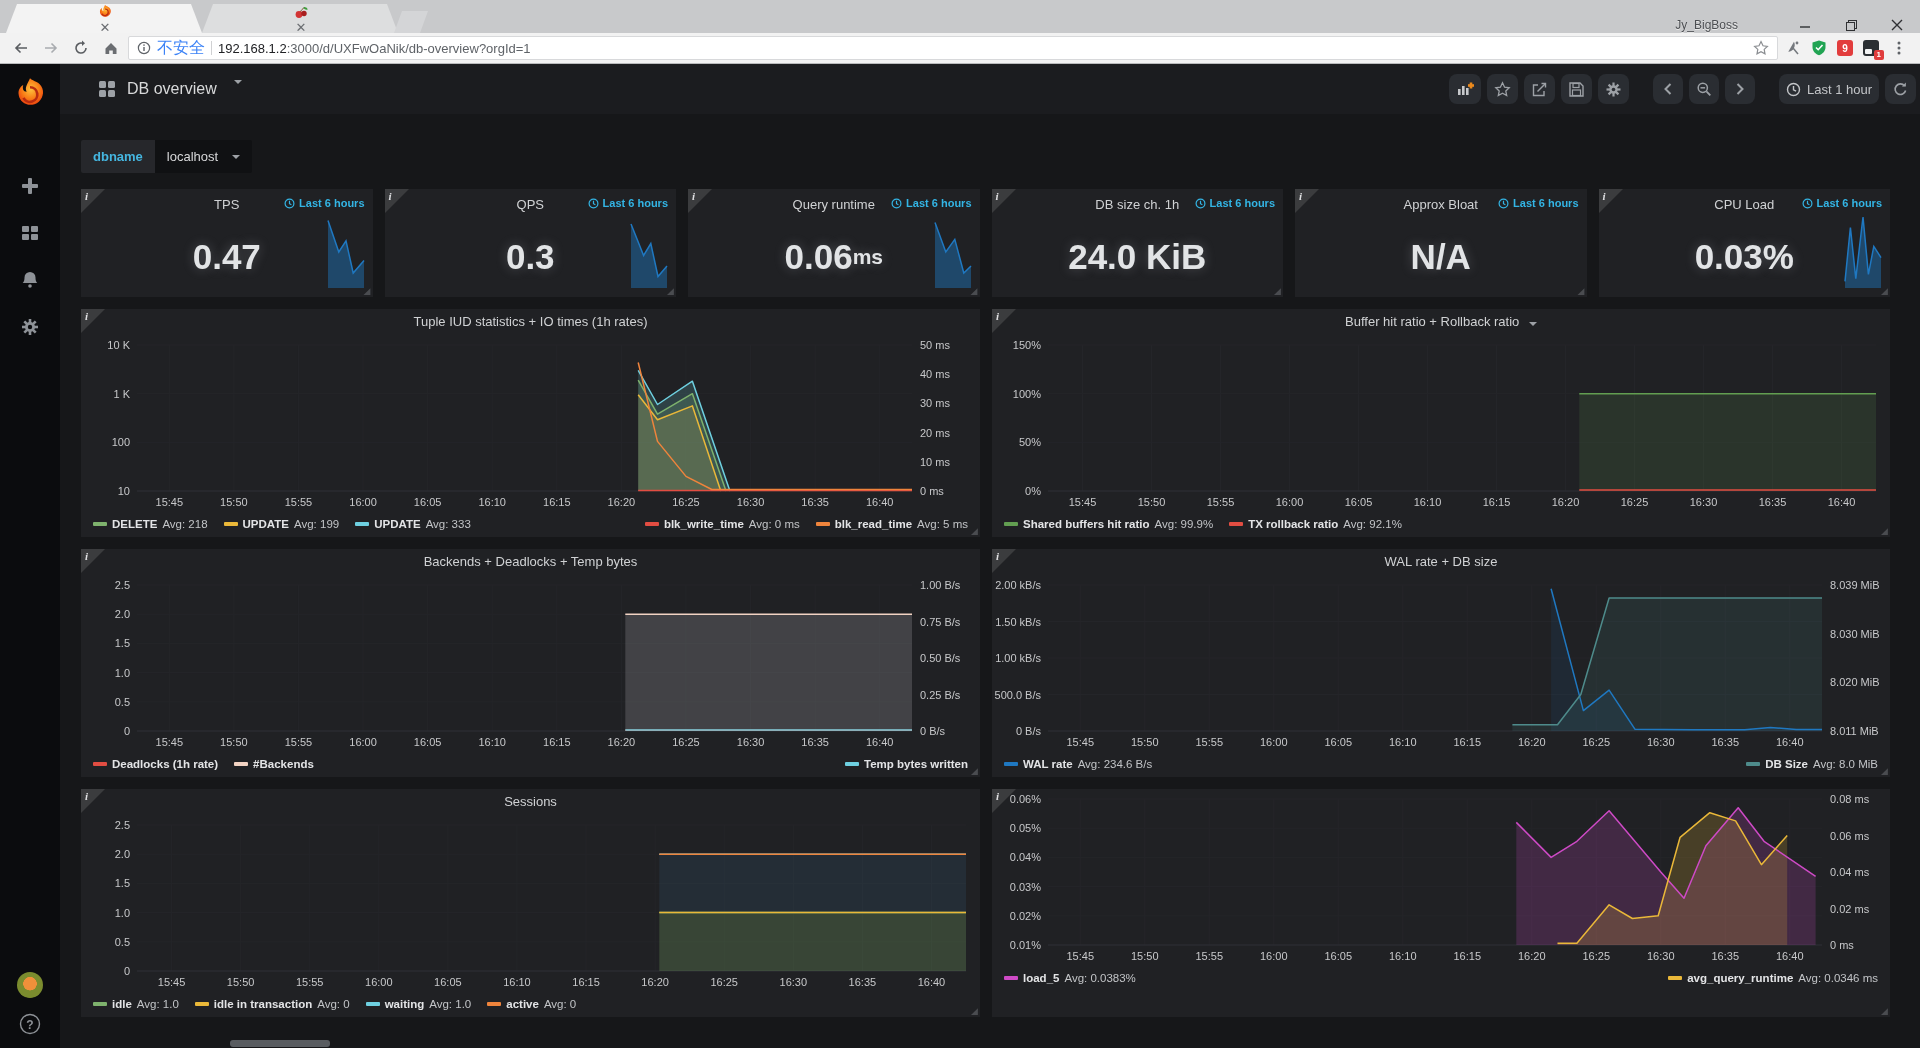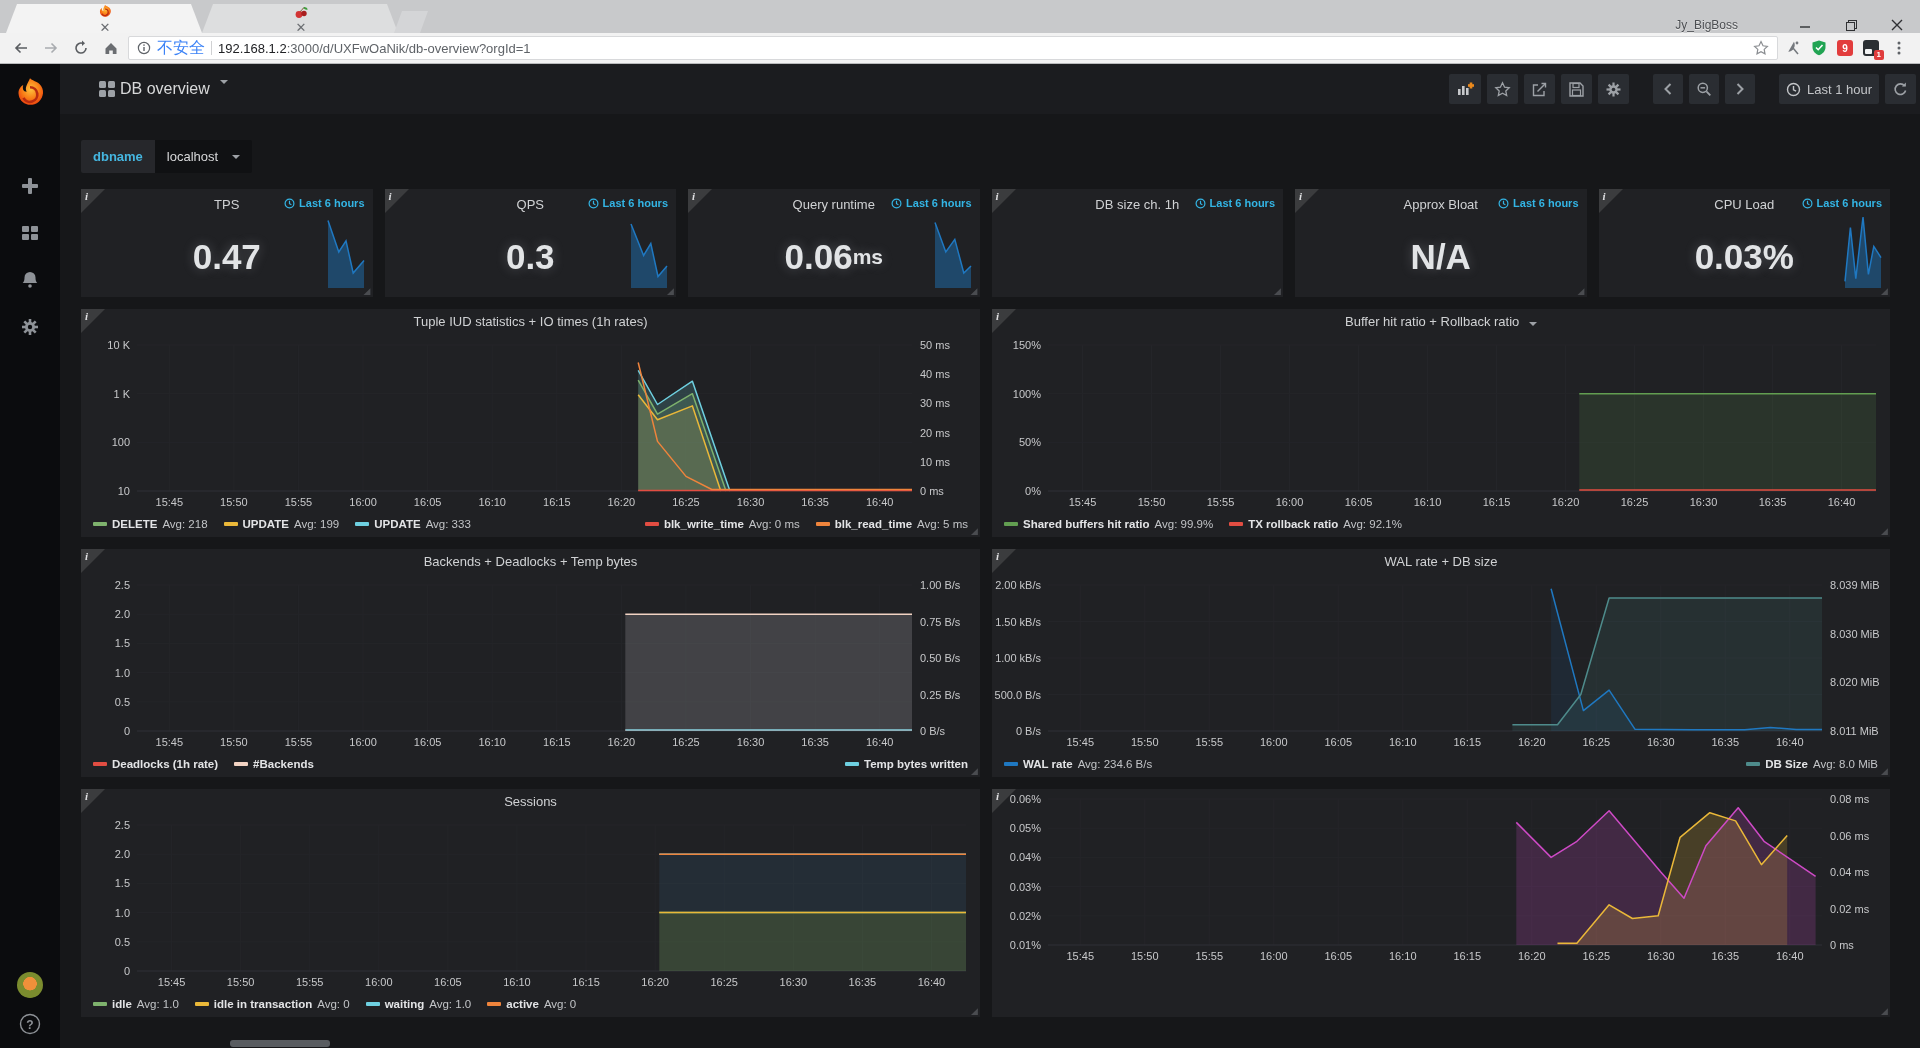--- a/index.html
+++ b/index.html
@@ -33,24 +33,24 @@
 
 .app{display:flex;height:984px}
 .sidemenu{width:60px;background:#0b0c0e;display:flex;flex-direction:column;align-items:center;padding:12px 0;flex:0 0 60px}
 .sm-logo{width:36px;height:36px}
 .sm-icons{margin-top:62px;display:flex;flex-direction:column;gap:23px;align-items:center}
 .sm-btn{width:24px;height:24px;display:flex;align-items:center;justify-content:center}
 .sm-bottom{margin-top:auto;display:flex;flex-direction:column;gap:14px;align-items:center}
 .avatar{width:26px;height:26px;border-radius:50%;background:radial-gradient(circle at 50% 45%,#f0903a 0 34%,#7b8c2e 36% 72%,#55621f 74%)}
 .main{flex:1;display:flex;flex-direction:column;background:#161719}
 .gnav{height:50px;display:flex;align-items:center;padding:0 14px 0 38px;background:#1b1c1f}
-.gnav-title{display:flex;align-items:flex-start;gap:4px;color:#d8d9da;font-size:16px}
+.gnav-title{display:flex;align-items:flex-start;gap:11px;color:#d8d9da;font-size:16px}
 .caret{width:0;height:0;border-left:4px solid transparent;border-right:4px solid transparent;border-top:4px solid #9da1a6;display:inline-block;margin-left:6px}
 .gnav-right{margin-left:auto;display:flex;align-items:center;gap:6px}
-.tb-btn{min-width:30px;height:30px;background:#2a2d32;border-radius:2px;display:flex;align-items:center;justify-content:center;padding:0 7px}
+.tb-btn{min-width:30px;height:30px;background:#2a2d32;border-radius:8px;display:flex;align-items:center;justify-content:center;padding:0 7px}
 .tb-gap{width:12px}
 .tb-time{display:flex;align-items:center;gap:6px;color:#c3c5c8;font-size:13px}
 .dash{flex:1;padding:0 40px 0 21px;position:relative}
 .submenu{padding:26px 0 16px 0;display:flex}
 .var{display:flex;height:33px;border-radius:2px;overflow:hidden}
 .var-label{background:#26272b;color:#45b6e0;font-size:13px;font-weight:bold;display:flex;align-items:center;padding:0 12px}
 .var-value{background:#101113;color:#d8d9da;font-size:13px;display:flex;align-items:center;padding:0 12px;gap:8px}
 
 .stats-row{display:grid;grid-template-columns:repeat(6,1fr);gap:12px;margin-bottom:12px}
 .chart-grid{display:grid;grid-template-columns:1fr 1fr;gap:12px}
@@ -413,20 +413,21 @@
             </div>
             <div class="panel stat">
               <div class="icorner">
                 <span>i</span>
               </div>
               <div class="stat-title">DB size ch. 1h</div>
               <div class="timeinfo"><svg width="11" height="11">
                   <circle cx="5.5" cy="5.5" r="4.4" fill="none" stroke="#33b5e5" stroke-width="1.2"></circle>
                   <path d="M5.5 2.8v2.9l1.9 1" fill="none" stroke="#33b5e5" stroke-width="1.2"></path>
                 </svg>Last 6 hours</div>
+              <div class="stat-value">24.0 KiB</div>
               <div class="rz">◢</div>
             </div>
             <div class="panel stat">
               <div class="icorner">
                 <span>i</span>
               </div>
               <div class="stat-title">Approx Bloat</div>
               <div class="timeinfo"><svg width="11" height="11">
                   <circle cx="5.5" cy="5.5" r="4.4" fill="none" stroke="#33b5e5" stroke-width="1.2"></circle>
                   <path d="M5.5 2.8v2.9l1.9 1" fill="none" stroke="#33b5e5" stroke-width="1.2"></path>
@@ -868,20 +869,36 @@
                   <text x="838" y="123.5" fill="#c7c8ca" font-size="11">0.02 ms</text>
                   <text x="838" y="87" fill="#c7c8ca" font-size="11">0.04 ms</text>
                   <text x="838" y="50.5" fill="#c7c8ca" font-size="11">0.06 ms</text>
                   <text x="838" y="14" fill="#c7c8ca" font-size="11">0.08 ms</text>
                   <path d="M524.3,156.0 L524.3,33.4 L559.1,68.4 L584.9,52.3 L617.1,21.7 L668.8,83.0 L692.0,109.3 L713.9,56.7 L746.2,18.8 L772.0,52.3 L823.6,87.4 L823.6,156.0 Z" fill="#ce4ac6" fill-opacity="0.2" stroke="none"></path>
                   <path d="M565.5,156.0 L565.5,154.2 L584.9,154.2 L617.1,115.8 L640.4,129.5 L666.2,126.8 L688.1,48.3 L717.8,23.7 L743.6,31.9 L769.4,75.7 L795.2,46.5 L795.2,156.0 Z" fill="#eab839" fill-opacity="0.2" stroke="none"></path>
                   <polyline points="524.3,33.4 559.1,68.4 584.9,52.3 617.1,21.7 668.8,83.0 692.0,109.3 713.9,56.7 746.2,18.8 772.0,52.3 823.6,87.4" fill="none" stroke="#ce4ac6" stroke-width="1.5" stroke-linejoin="round"></polyline>
                   <polyline points="565.5,154.2 584.9,154.2 617.1,115.8 640.4,129.5 666.2,126.8 688.1,48.3 717.8,23.7 743.6,31.9 769.4,75.7 795.2,46.5" fill="none" stroke="#eab839" stroke-width="1.5" stroke-linejoin="round"></polyline>
                 </svg>
               </div>
+              <div class="legend">
+                <div class="lgroup lg-left">
+                  <div class="litem">
+                    <span class="sw" style="background:#ce4ac6"></span>
+                    <span class="lname">load_5</span>
+                    <span class="lavg">Avg: 0.0383%</span>
+                  </div>
+                </div>
+                <div class="lgroup lg-right">
+                  <div class="litem">
+                    <span class="sw" style="background:#eab839"></span>
+                    <span class="lname">avg_query_runtime</span>
+                    <span class="lavg">Avg: 0.0346 ms</span>
+                  </div>
+                </div>
+              </div>
               <div class="rz">◢</div>
             </div>
           </div>
       </div>
     </div>
   </div>
 
   <div class="hscroll"></div>
 </div>
 

